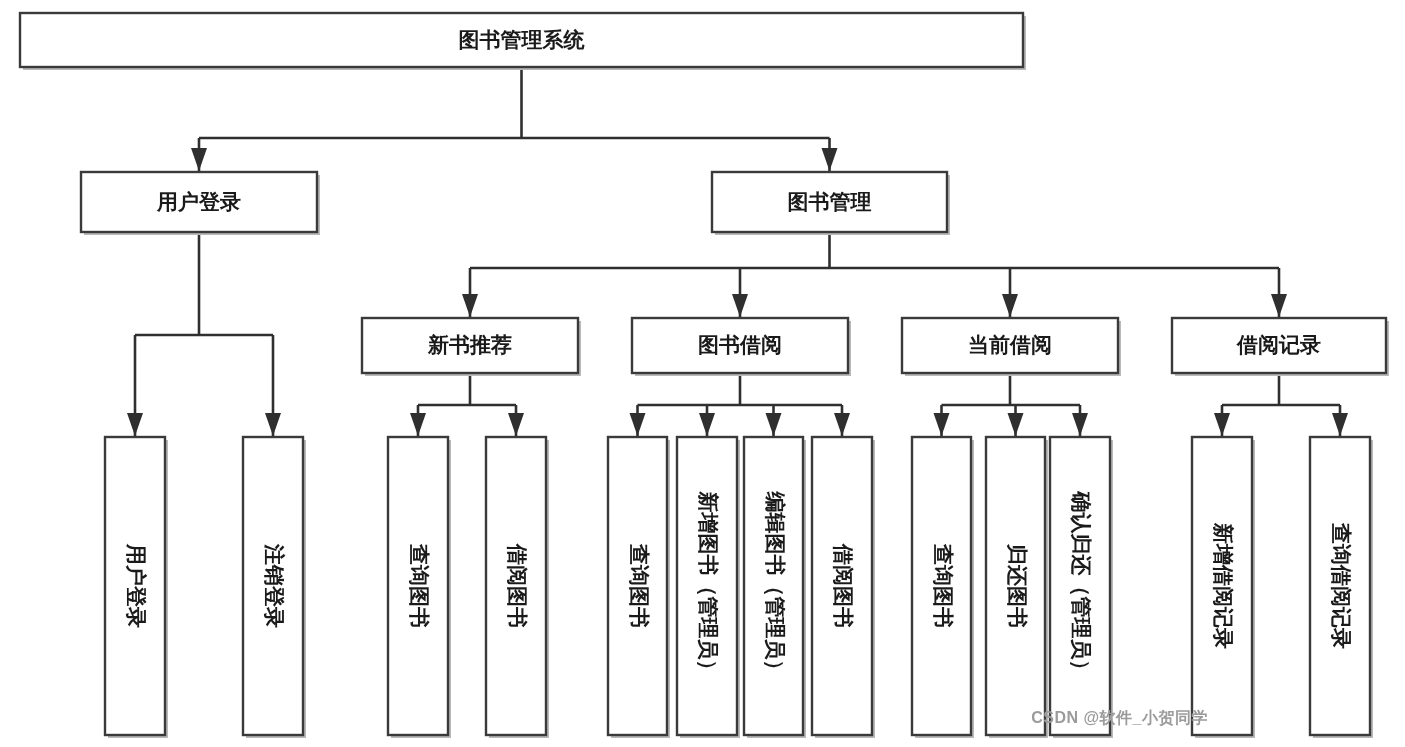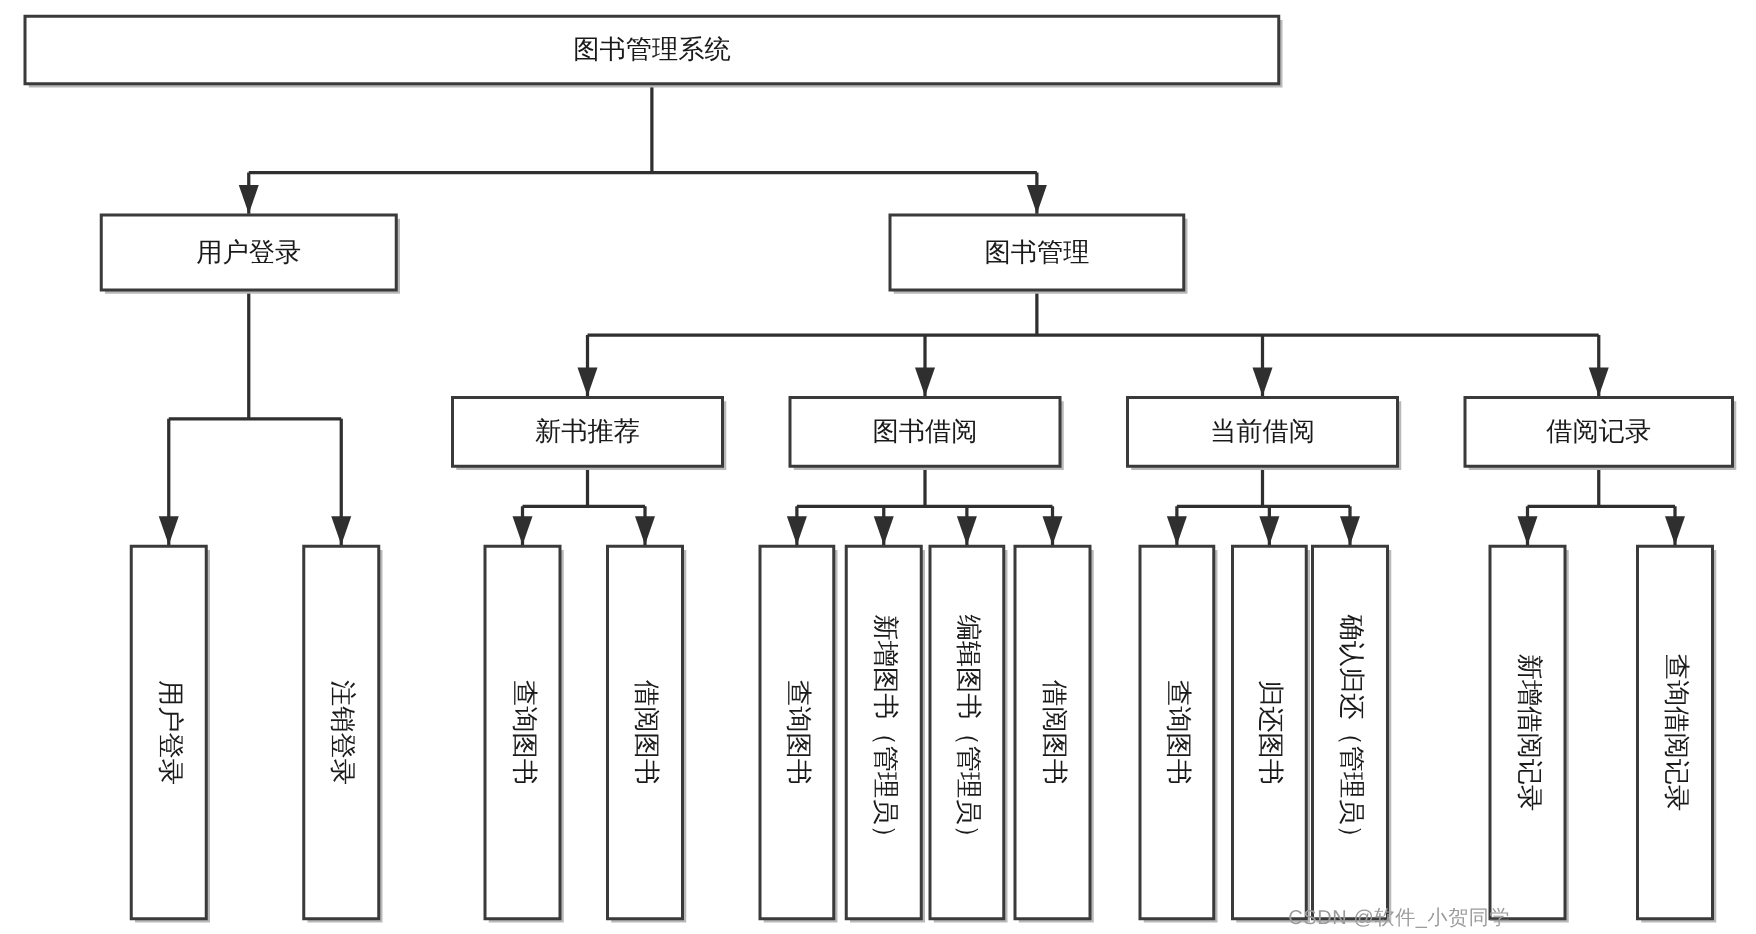--- a/index.html
+++ b/index.html
@@ -11,20 +11,21 @@
     width: 1405px;
     height: 747px;
     font-family: "Liberation Sans", "DejaVu Sans", sans-serif;
     overflow: hidden;
     position: relative;
   }
   #diagram-root {
     position: relative;
     width: 1222px;
     height: 747px;
+    font-weight: bold;
   }
   svg.diagram-canvas {
     position: absolute;
     left: 0;
     top: 0;
     width: 1405px;
     height: 747px;
   }
   .node-box {
     fill: #ffffff;
@@ -57,21 +58,21 @@
     font-family: "Liberation Sans", "DejaVu Sans", sans-serif;
     font-size: 21px;
     fill: #1a1a1a;
     text-anchor: middle;
     dominant-baseline: middle;
     white-space: pre;
   }
   .watermark-text {
     position: absolute;
     right: 14px;
-    bottom: 2px;
+    bottom: 18px;
     font-family: "Liberation Sans", "DejaVu Sans", sans-serif;
     font-size: 16px;
     color: #9b9b9b;
     letter-spacing: 0.5px;
     user-select: none;
     pointer-events: none;
   }
 </style>
 </head>
 <body>

